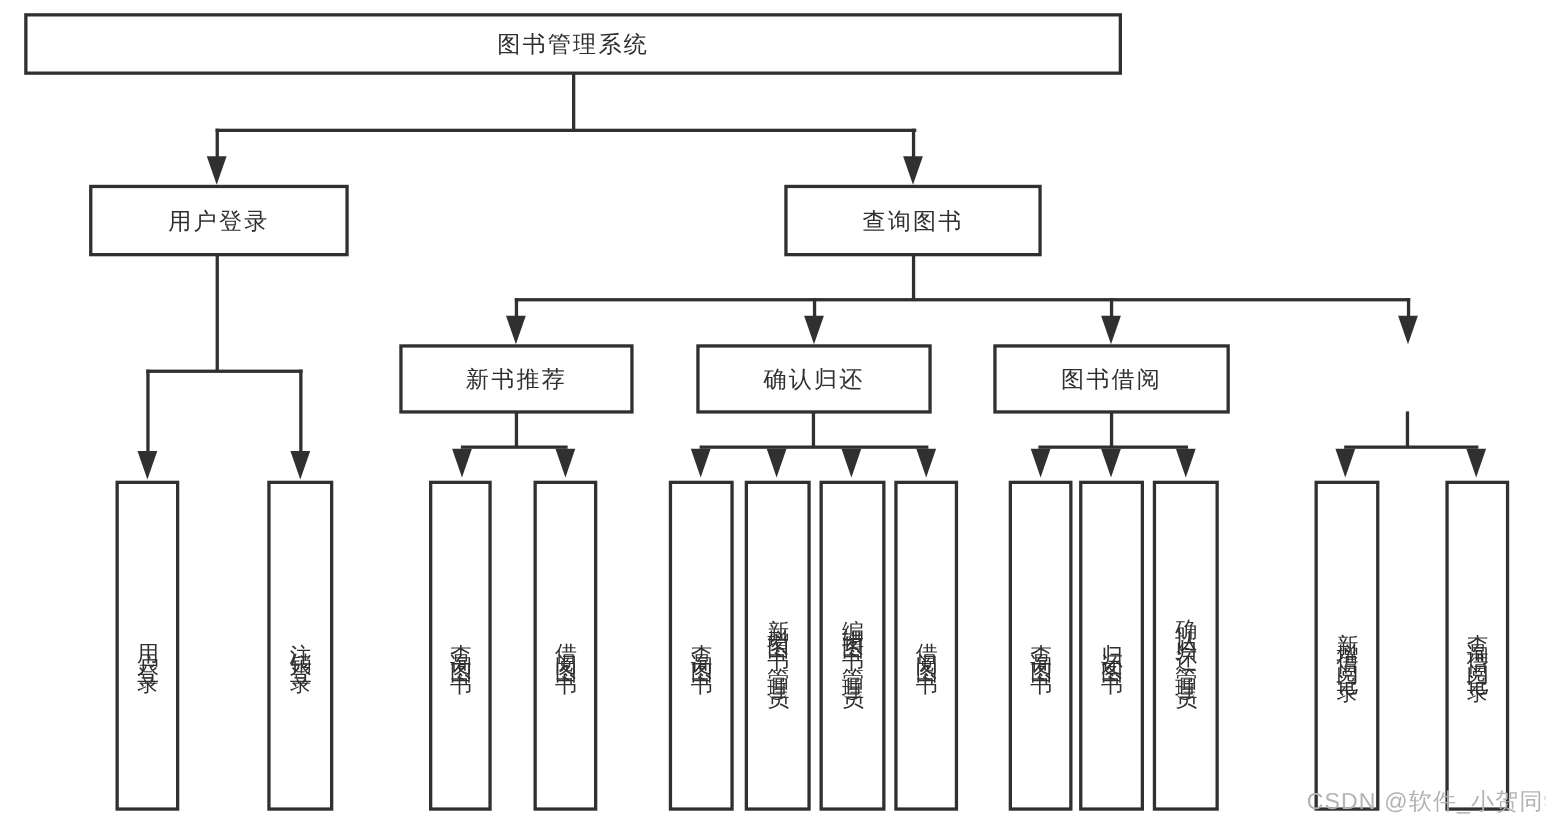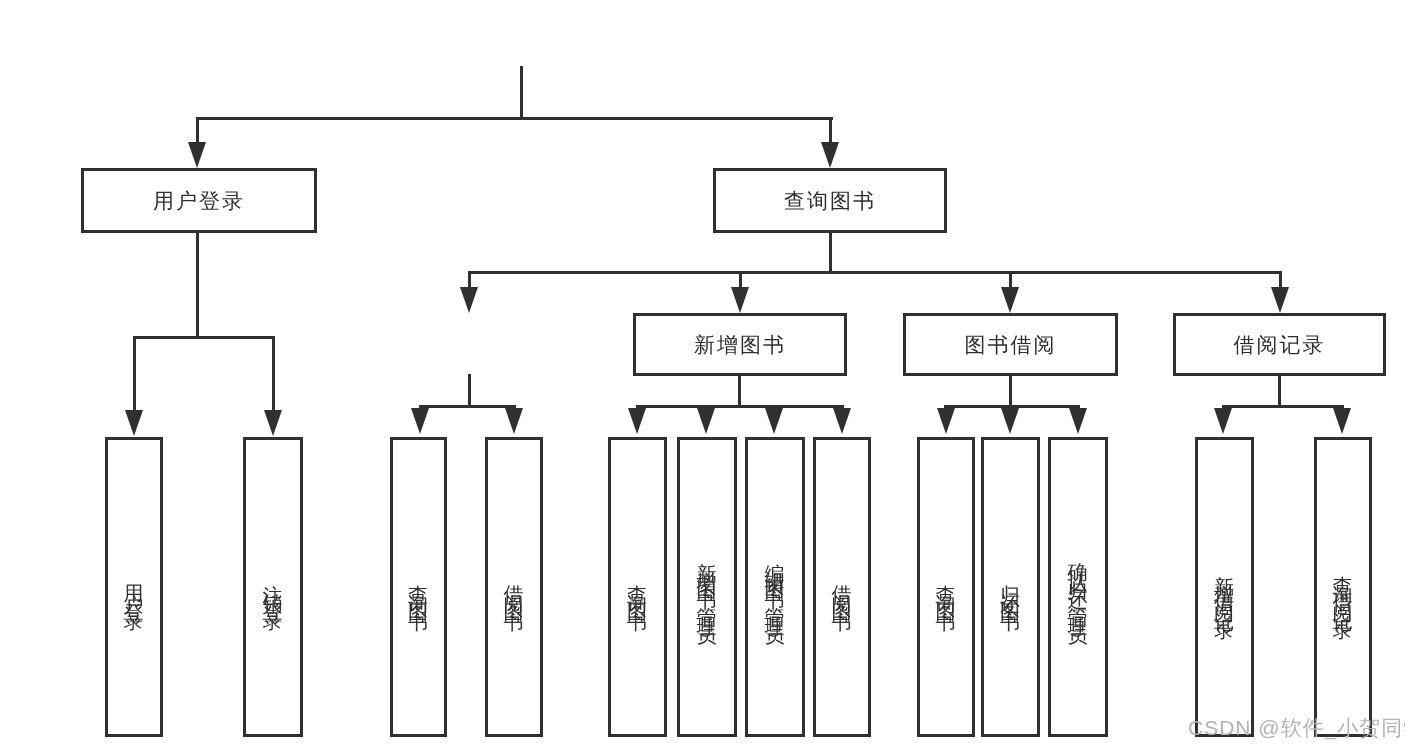--- a/index.html
+++ b/index.html
@@ -26,36 +26,39 @@
     border-top:26px solid #303030;
   }
   .wm{position:absolute;left:1188px;top:714px;font-size:21px;color:#b3b3b3;
       letter-spacing:1px;white-space:nowrap;z-index:5;}
 </style>
 </head>
 <body>
 
 <div class="canvas">
 
+  <div class="nd hx" style="left:22px;top:12px;width:998px;height:56px">
+    <span class="lbl">图书管理系统</span>
+  </div>
 
   <div class="nd hx" style="left:81px;top:168px;width:236px;height:65px">
     <span class="lbl">用户登录</span>
   </div>
   <div class="nd hx" style="left:713px;top:168px;width:234px;height:65px">
     <span class="lbl">查询图书</span>
   </div>
 
+  <div class="nd hx" style="left:363px;top:313px;width:213px;height:63px">
+    <span class="lbl">新书推荐</span>
+  </div>
   <div class="nd hx" style="left:633px;top:313px;width:214px;height:63px">
-    <span class="lbl">新增图书</span>
+    <span class="lbl">确认归还</span>
   </div>
   <div class="nd hx" style="left:903px;top:313px;width:215px;height:63px">
     <span class="lbl">图书借阅</span>
-  </div>
-  <div class="nd hx" style="left:1173px;top:313px;width:213px;height:63px">
-    <span class="lbl">借阅记录</span>
   </div>
 
   <div class="nd vx" style="left:105px;top:437px;width:58px;height:300px">
     <span class="lbl">用户登录</span>
   </div>
   <div class="nd vx" style="left:243px;top:437px;width:60px;height:300px">
     <span class="lbl">注销登录</span>
   </div>
 
   <div class="nd vx" style="left:390px;top:437px;width:57px;height:300px">

